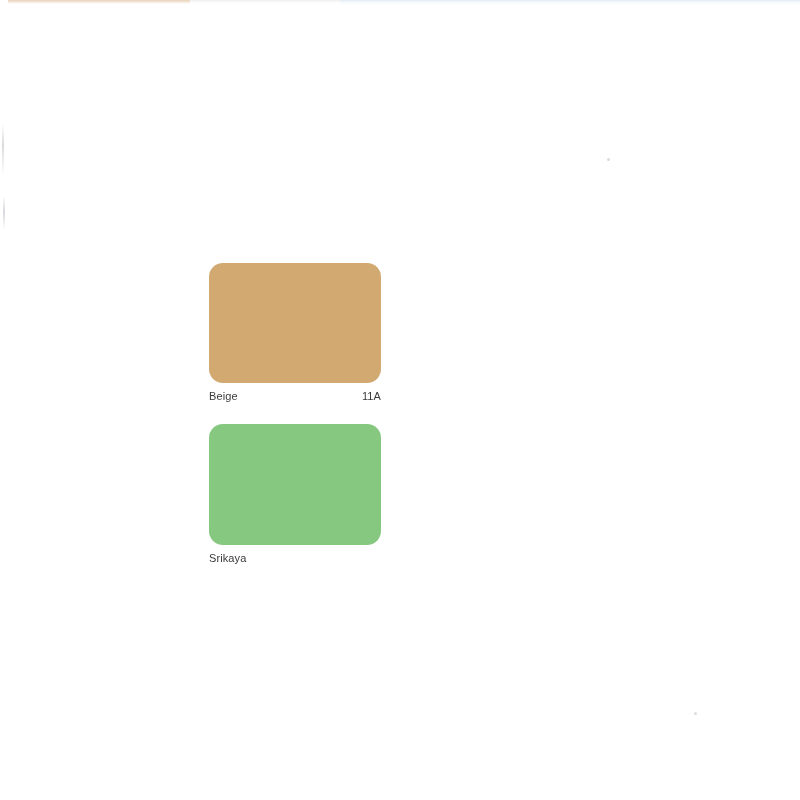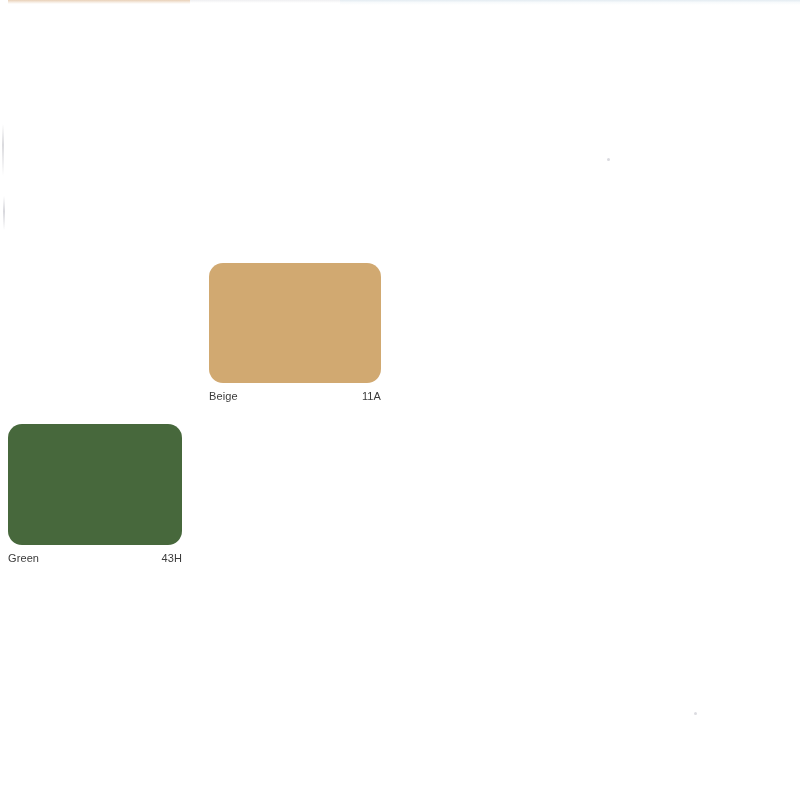--- a/index.html
+++ b/index.html
@@ -135,24 +135,24 @@
   <div class="artifact" id="artifact-dot-lower"></div>
 
   <div class="swatch-card" id="card-beige" style="left: 209px; top: 263px; width: 172px;">
     <div class="swatch-chip" style="height: 120px; background: rgb(209, 169, 113);"></div>
     <div class="swatch-caption" style="color: rgb(58, 58, 58);">
       <span class="swatch-name">Beige</span>
       <span class="swatch-code">11A</span>
     </div>
   </div>
 
-  <div class="swatch-card" id="card-green" style="left: 8px; top: 424px; width: 174px;">
-    <div class="swatch-chip" style="height: 121px; background: rgb(71, 104, 60);"></div>
+
+  <div class="swatch-card" id="card-srikaya" style="left: 209px; top: 424px; width: 172px;">
+    <div class="swatch-chip" style="height: 121px; background: rgb(135, 200, 128);"></div>
     <div class="swatch-caption" style="color: rgb(58, 58, 58);">
-      <span class="swatch-name">Green</span>
-      <span class="swatch-code">43H</span>
+      <span class="swatch-name">Srikaya</span>
+      <span class="swatch-code"></span>
     </div>
   </div>
-
 
 
 
 </div>
 
 </body></html>

